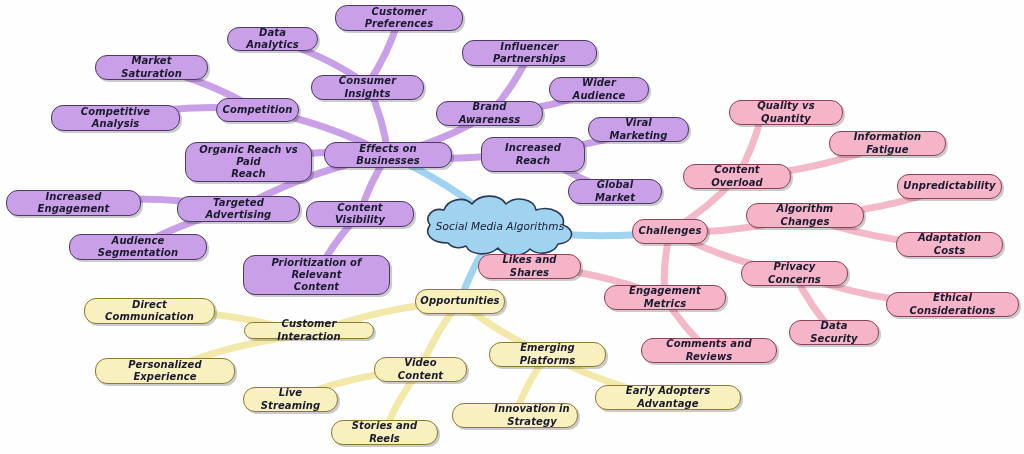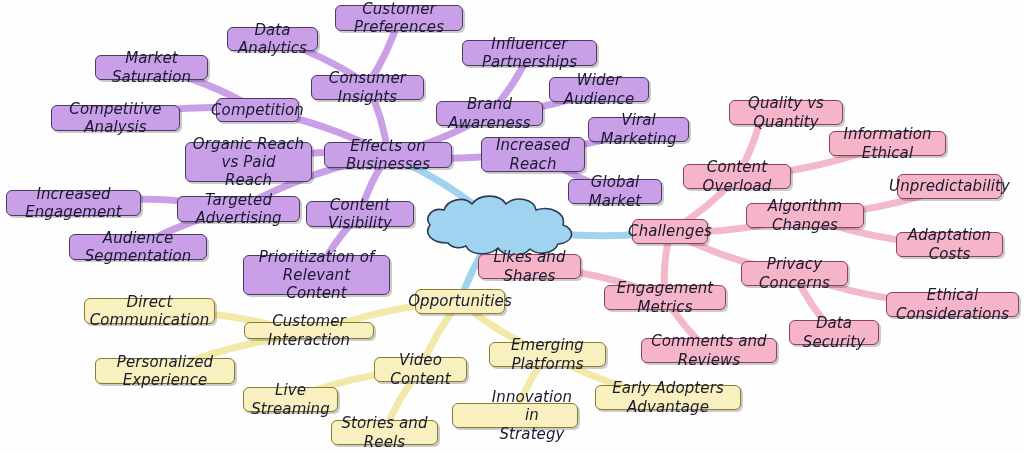--- a/index.html
+++ b/index.html
@@ -26,31 +26,32 @@
     height: 454px;
     pointer-events: none;
   }
   .node {
     position: absolute;
     box-sizing: border-box;
     display: flex;
     align-items: center;
     justify-content: center;
     text-align: center;
-    font-size: 15px;
+    font-size: 10px;
     line-height: 1.22;
     font-style: italic;
     color: #1a1a2e;
     padding: 3px 6px;
     border-width: 1.4px;
     border-style: solid;
-    border-radius: 6px;
+    border-radius: 12px;
     box-shadow: 2px 2px 0px rgba(0,0,0,0.20);
     letter-spacing: 0.1px;
     white-space: pre-line;
+    font-weight: bold;
   }
   .node.purple {
     background: #C9A0E8;
     border-color: #4b3a63;
   }
   .node.pink {
     background: #F6B4C8;
     border-color: #8c4258;
   }
   .node.yellow {
@@ -117,21 +118,21 @@
       <path d="M 460 301.5 Q 434.81 332.34 420.5 369.5" stroke="#F2E9A8" stroke-width="7" stroke-linecap="round" fill="none"></path>
       <path d="M 420.5 369.5 Q 353.1 374.1 290.5 399.5" stroke="#F2E9A8" stroke-width="7" stroke-linecap="round" fill="none"></path>
       <path d="M 420.5 369.5 Q 397.46 398.12 384.5 432.5" stroke="#F2E9A8" stroke-width="7" stroke-linecap="round" fill="none"></path>
       <path d="M 460 301.5 Q 499.51 335 547.5 354.5" stroke="#F2E9A8" stroke-width="7" stroke-linecap="round" fill="none"></path>
       <path d="M 547.5 354.5 Q 526.37 382.4 515 415.5" stroke="#F2E9A8" stroke-width="7" stroke-linecap="round" fill="none"></path>
       <path d="M 547.5 354.5 Q 604.31 385.64 668 397.5" stroke="#F2E9A8" stroke-width="7" stroke-linecap="round" fill="none"></path>
     </svg>
   <div id="nodes">
       <div class="cloud-wrap" style="left: 418px; top: 191px; width: 164px; height: 70px;"><svg width="164" height="70" viewBox="0 0 164 70">
           <path d="M 30 52 C 12 52 6 42 12 34 C 6 26 14 16 26 19 C 30 8 46 5 54 13 C 62 2 82 3 88 13 C 98 4 116 8 118 19 C 134 14 148 23 145 34 C 158 38 156 52 140 53 C 136 63 120 65 112 58 C 104 67 86 66 80 57 C 70 66 52 64 48 55 C 42 58 34 57 30 52 Z" fill="#9FD3EF" stroke="#2b3a55" stroke-width="1.6" stroke-linejoin="round"></path>
-        </svg></div>
+        </svg><div class="cloud-label">Social Media Algorithms</div></div>
       <div class="node purple" style="left: 324px; top: 142px; width: 128px; height: 26px;">Effects on Businesses</div>
       <div class="node purple" style="left: 216px; top: 98px; width: 83px; height: 24px;">Competition</div>
       <div class="node purple" style="left: 95px; top: 55px; width: 113px; height: 25px;">Market Saturation</div>
       <div class="node purple" style="left: 51px; top: 105px; width: 129px; height: 26px;">Competitive Analysis</div>
       <div class="node purple" style="left: 311px; top: 75px; width: 113px; height: 25px;">Consumer Insights</div>
       <div class="node purple" style="left: 227px; top: 27px; width: 91px; height: 24px;">Data Analytics</div>
       <div class="node purple" style="left: 335px; top: 5px; width: 128px; height: 26px;">Customer Preferences</div>
       <div class="node purple" style="left: 436px; top: 101px; width: 107px; height: 25px;">Brand Awareness</div>
       <div class="node purple" style="left: 462px; top: 40px; width: 135px; height: 26px;">Influencer Partnerships</div>
       <div class="node purple" style="left: 549px; top: 77px; width: 100px; height: 25px;">Wider Audience</div>
@@ -142,21 +143,21 @@
 Reach</div>
       <div class="node purple" style="left: 177px; top: 196px; width: 123px; height: 26px;">Targeted Advertising</div>
       <div class="node purple" style="left: 6px; top: 190px; width: 135px; height: 26px;">Increased Engagement</div>
       <div class="node purple" style="left: 69px; top: 234px; width: 138px; height: 26px;">Audience Segmentation</div>
       <div class="node purple" style="left: 306px; top: 201px; width: 108px; height: 26px;">Content Visibility</div>
       <div class="node purple" style="left: 243px; top: 255px; width: 147px; height: 40px;">Prioritization of Relevant
 Content</div>
       <div class="node pink" style="left: 632px; top: 219px; width: 76px; height: 25px;">Challenges</div>
       <div class="node pink" style="left: 683px; top: 164px; width: 108px; height: 25px;">Content Overload</div>
       <div class="node pink" style="left: 705px; top: 100px; width: 114px; height: 25px; margin-left: 24px;">Quality vs Quantity</div>
-      <div class="node pink" style="left: 829px; top: 131px; width: 117px; height: 25px;">Information Ethical</div>
+      <div class="node pink" style="left: 829px; top: 131px; width: 117px; height: 25px;">Information Fatigue</div>
       <div class="node pink" style="left: 746px; top: 203px; width: 118px; height: 25px;">Algorithm Changes</div>
       <div class="node pink" style="left: 897px; top: 174px; width: 105px; height: 25px;">Unpredictability</div>
       <div class="node pink" style="left: 896px; top: 232px; width: 107px; height: 25px;">Adaptation Costs</div>
       <div class="node pink" style="left: 741px; top: 261px; width: 107px; height: 25px;">Privacy Concerns</div>
       <div class="node pink" style="left: 886px; top: 292px; width: 133px; height: 25px;">Ethical Considerations</div>
       <div class="node pink" style="left: 789px; top: 320px; width: 90px; height: 25px;">Data Security</div>
       <div class="node pink" style="left: 604px; top: 285px; width: 122px; height: 25px;">Engagement Metrics</div>
       <div class="node pink" style="left: 478px; top: 254px; width: 103px; height: 25px;">Likes and Shares</div>
       <div class="node pink" style="left: 641px; top: 338px; width: 136px; height: 25px;">Comments and Reviews</div>
       <div class="node yellow" style="left: 415px; top: 289px; width: 90px; height: 25px;">Opportunities</div>

